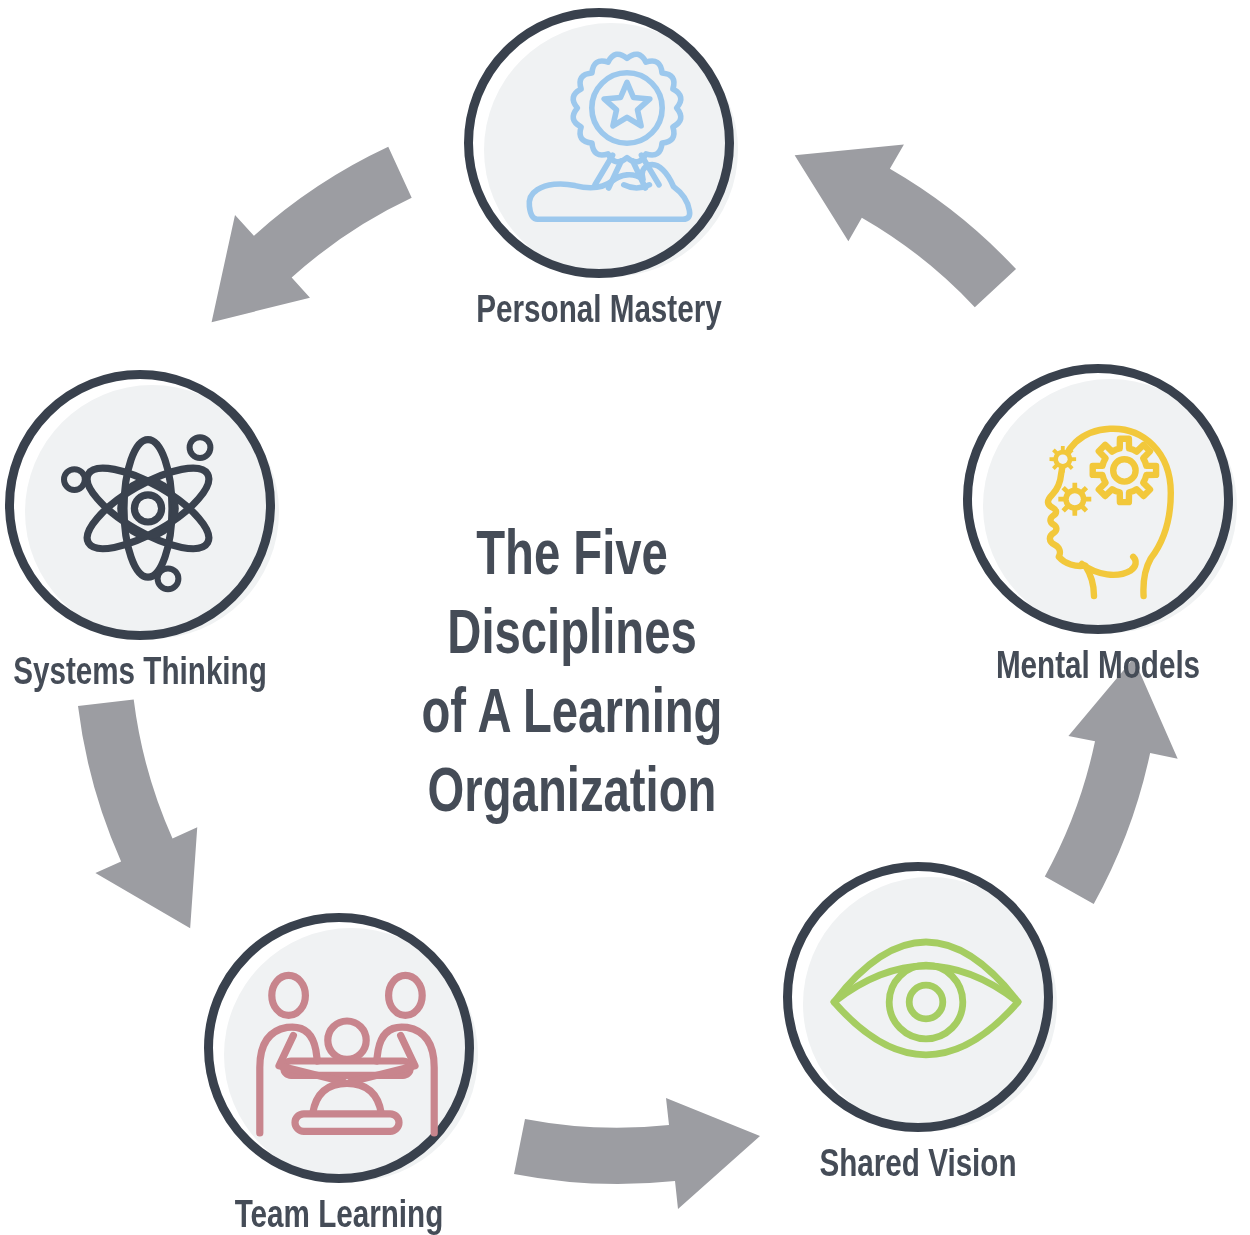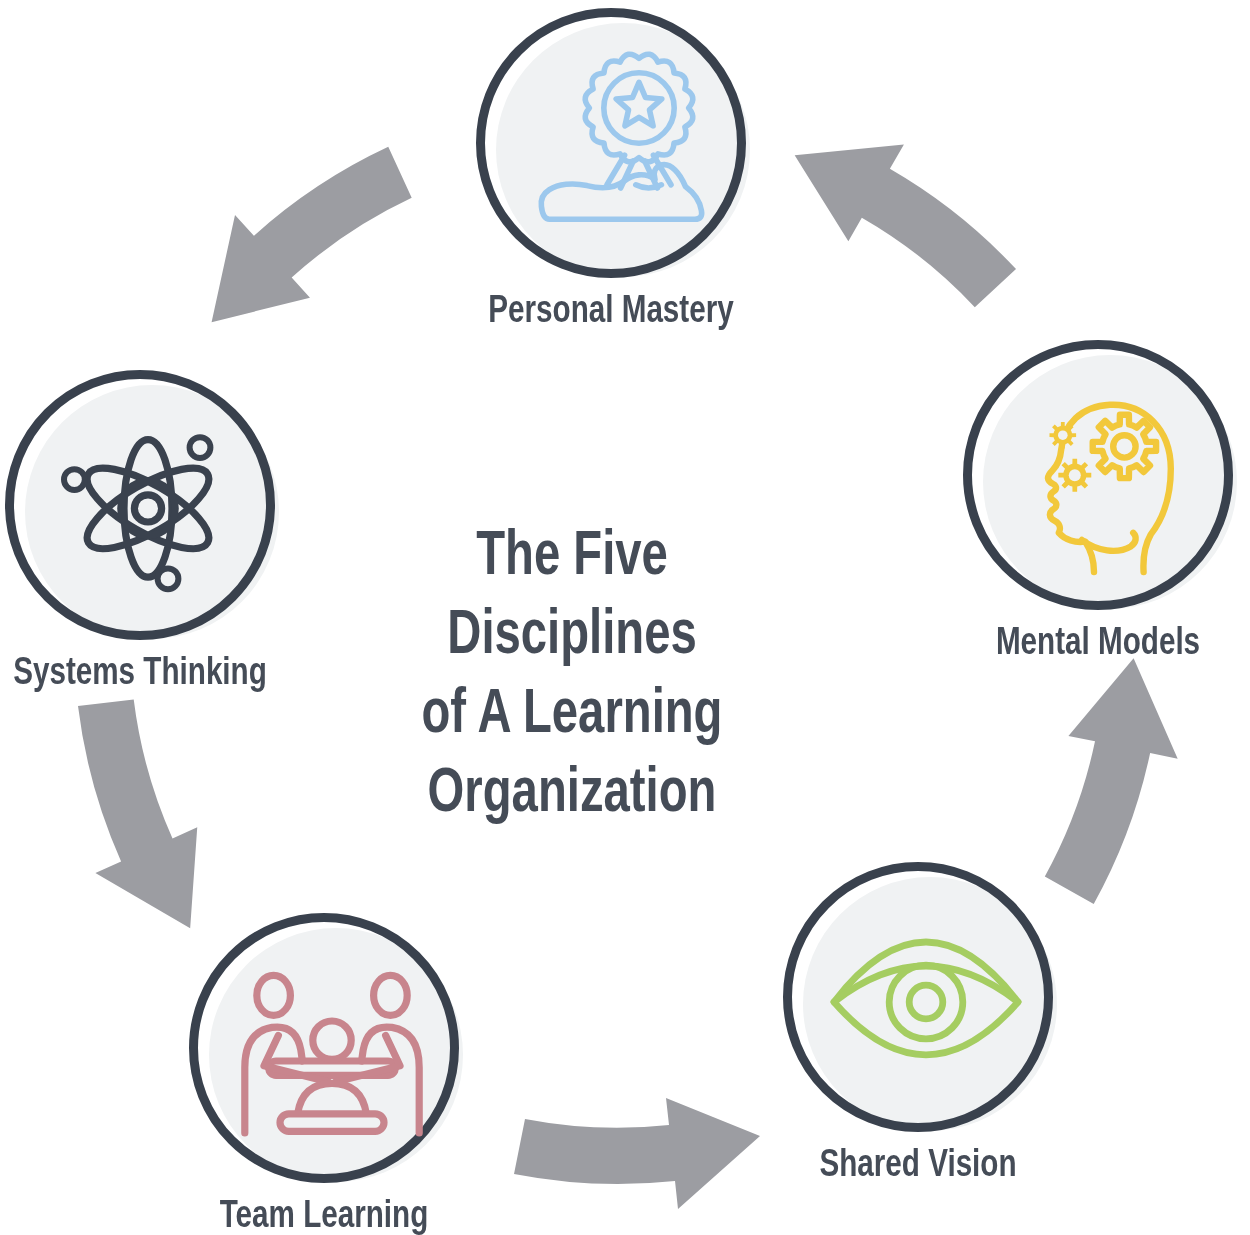--- a/index.html
+++ b/index.html
@@ -53,36 +53,36 @@
     <use href="#cycArrow" transform="rotate(72 618 640)"></use>
   </g>
 </svg>
 
 <div class="title">
   <div>The Five Disciplines</div>
   <div>of A Learning</div>
   <div>Organization</div>
 </div>
 
-<div class="node" style="left:476px;top:8px">
+<div class="node" style="left:464px;top:8px">
   <div class="fill"></div>
   <div class="ring"></div>
   <svg class="icon" viewBox="0 0 250 250" fill="none" stroke="#9cc8ed" stroke-width="7" stroke-linecap="round" stroke-linejoin="round">
     <path d="M150,18 Q164.8,5.5 173.7,22.7 Q192.2,16.8 193.8,36.2 Q213.2,37.8 207.3,56.3 Q224.5,65.2 212,80 Q224.5,94.8 207.3,103.7 Q213.2,122.2 193.8,123.8 Q192.2,143.2 173.7,137.3 Q164.8,154.5 150,142 Q135.2,154.5 126.3,137.3 Q107.8,143.2 106.2,123.8 Q86.8,122.2 92.7,103.7 Q75.5,94.8 88,80 Q75.5,65.2 92.7,56.3 Q86.8,37.8 106.2,36.2 Q107.8,16.8 126.3,22.7 Q135.2,5.5 150,18 Z"></path>
     <circle cx="150" cy="80" r="44"></circle>
     <path d="M150,48 L158.1,66.9 L178.5,68.7 L163.1,82.3 L167.6,102.3 L150,91.8 L132.4,102.3 L136.9,82.3 L121.5,68.7 L141.9,66.9 Z"></path>
     <path d="M132,139 L110,176 M143,146 L127,180"></path>
     <path d="M168,139 L190,176 M157,146 L173,180"></path>
     <path d="M38,219 L220,219 Q230,219 228,208 C226,196 219,186 208,178 C201,161 190,149 179,151 C170,153 167,161 170,169 C157,160 142,163 132,171 C119,181 101,181 85,177 C67,173 49,175 38,182 C30,187 27,195 28,203 C29,212 32,219 38,219 Z"></path>
     <path d="M146,176 Q162,184 178,176"></path>
   </svg>
   <div class="label">Personal Mastery</div>
 </div>
 
-<div class="node" style="left:963px;top:340px">
+<div class="node" style="left:963px;top:364px">
   <div class="fill"></div>
   <div class="ring"></div>
   <svg class="icon" viewBox="0 0 250 250" fill="none" stroke="#f2c83b" stroke-width="8" stroke-linecap="round" stroke-linejoin="round">
     <defs>
       <path id="gearShape" d="M-5.8,-27.4 L-5.6,-39.6 L5.6,-39.6 L5.8,-27.4 A28,28 0 0 1 15.3,-23.5 L24,-32 L32,-24 L23.5,-15.3 A28,28 0 0 1 27.4,-5.8 L39.6,-5.6 L39.6,5.6 L27.4,5.8 A28,28 0 0 1 23.5,15.3 L32,24 L24,32 L15.3,23.5 A28,28 0 0 1 5.8,27.4 L5.6,39.6 L-5.6,39.6 L-5.8,27.4 A28,28 0 0 1 -15.3,23.5 L-24,32 L-32,24 L-23.5,15.3 A28,28 0 0 1 -27.4,5.8 L-39.6,5.6 L-39.6,-5.6 L-27.4,-5.8 A28,28 0 0 1 -23.5,-15.3 L-32,-24 L-24,-32 L-15.3,-23.5 A28,28 0 0 1 -5.8,-27.4 Z"></path>
     </defs>
     <path d="M172,245 C171,228 173,212 181,198 C198,176 206,150 206,116 C206,66 172,34 130,36 C94,38 72,60 69,92 C68,103 65,111 58,118 C50,126 51,131 59,135 C63,137 64,141 60,144 C54,148 54,153 60,156 C64,159 64,163 60,166 C53,170 53,177 61,181 C67,184 69,190 66,196 C74,205 87,209 99,207 C108,221 110,232 110,245"></path>
     <path d="M95,205 C114,219 139,223 156,213 C163,208 164,201 159,196"></path>
     <use href="#gearShape" transform="translate(148 88)"></use>
     <circle cx="148" cy="88" r="14"></circle>
@@ -99,21 +99,21 @@
   <div class="ring"></div>
   <svg class="icon" viewBox="0 0 250 250" fill="none" stroke="#a5cd61" stroke-width="8.5" stroke-linecap="round" stroke-linejoin="round">
     <path d="M10,130 Q125,-20 240,130 Q125,262 10,130 Z"></path>
     <path d="M10,130 Q125,40 240,130"></path>
     <circle cx="125" cy="130" r="46"></circle>
     <circle cx="125" cy="130" r="21"></circle>
   </svg>
   <div class="label">Shared Vision</div>
 </div>
 
-<div class="node" style="left:189px;top:913px">
+<div class="node" style="left:204px;top:913px">
   <div class="fill"></div>
   <div class="ring"></div>
   <svg class="icon" viewBox="0 0 250 250" fill="none" stroke="#c8858d" stroke-width="9" stroke-linecap="round" stroke-linejoin="round">
     <rect x="46" y="140" width="158" height="18" rx="9" fill="#f0f2f3"></rect>
     <circle cx="125" cy="114" r="24" fill="#f0f2f3"></circle>
     <ellipse cx="52" cy="58" rx="21" ry="25"></ellipse>
     <path d="M16,230 L16,148 Q16,104 50,98 Q80,94 86,126 L88,140"></path>
     <path d="M58,108 L40,146 L120,166"></path>
     <ellipse cx="198" cy="58" rx="21" ry="25"></ellipse>
     <path d="M234,230 L234,148 Q234,104 200,98 Q170,94 164,126 L162,140"></path>

